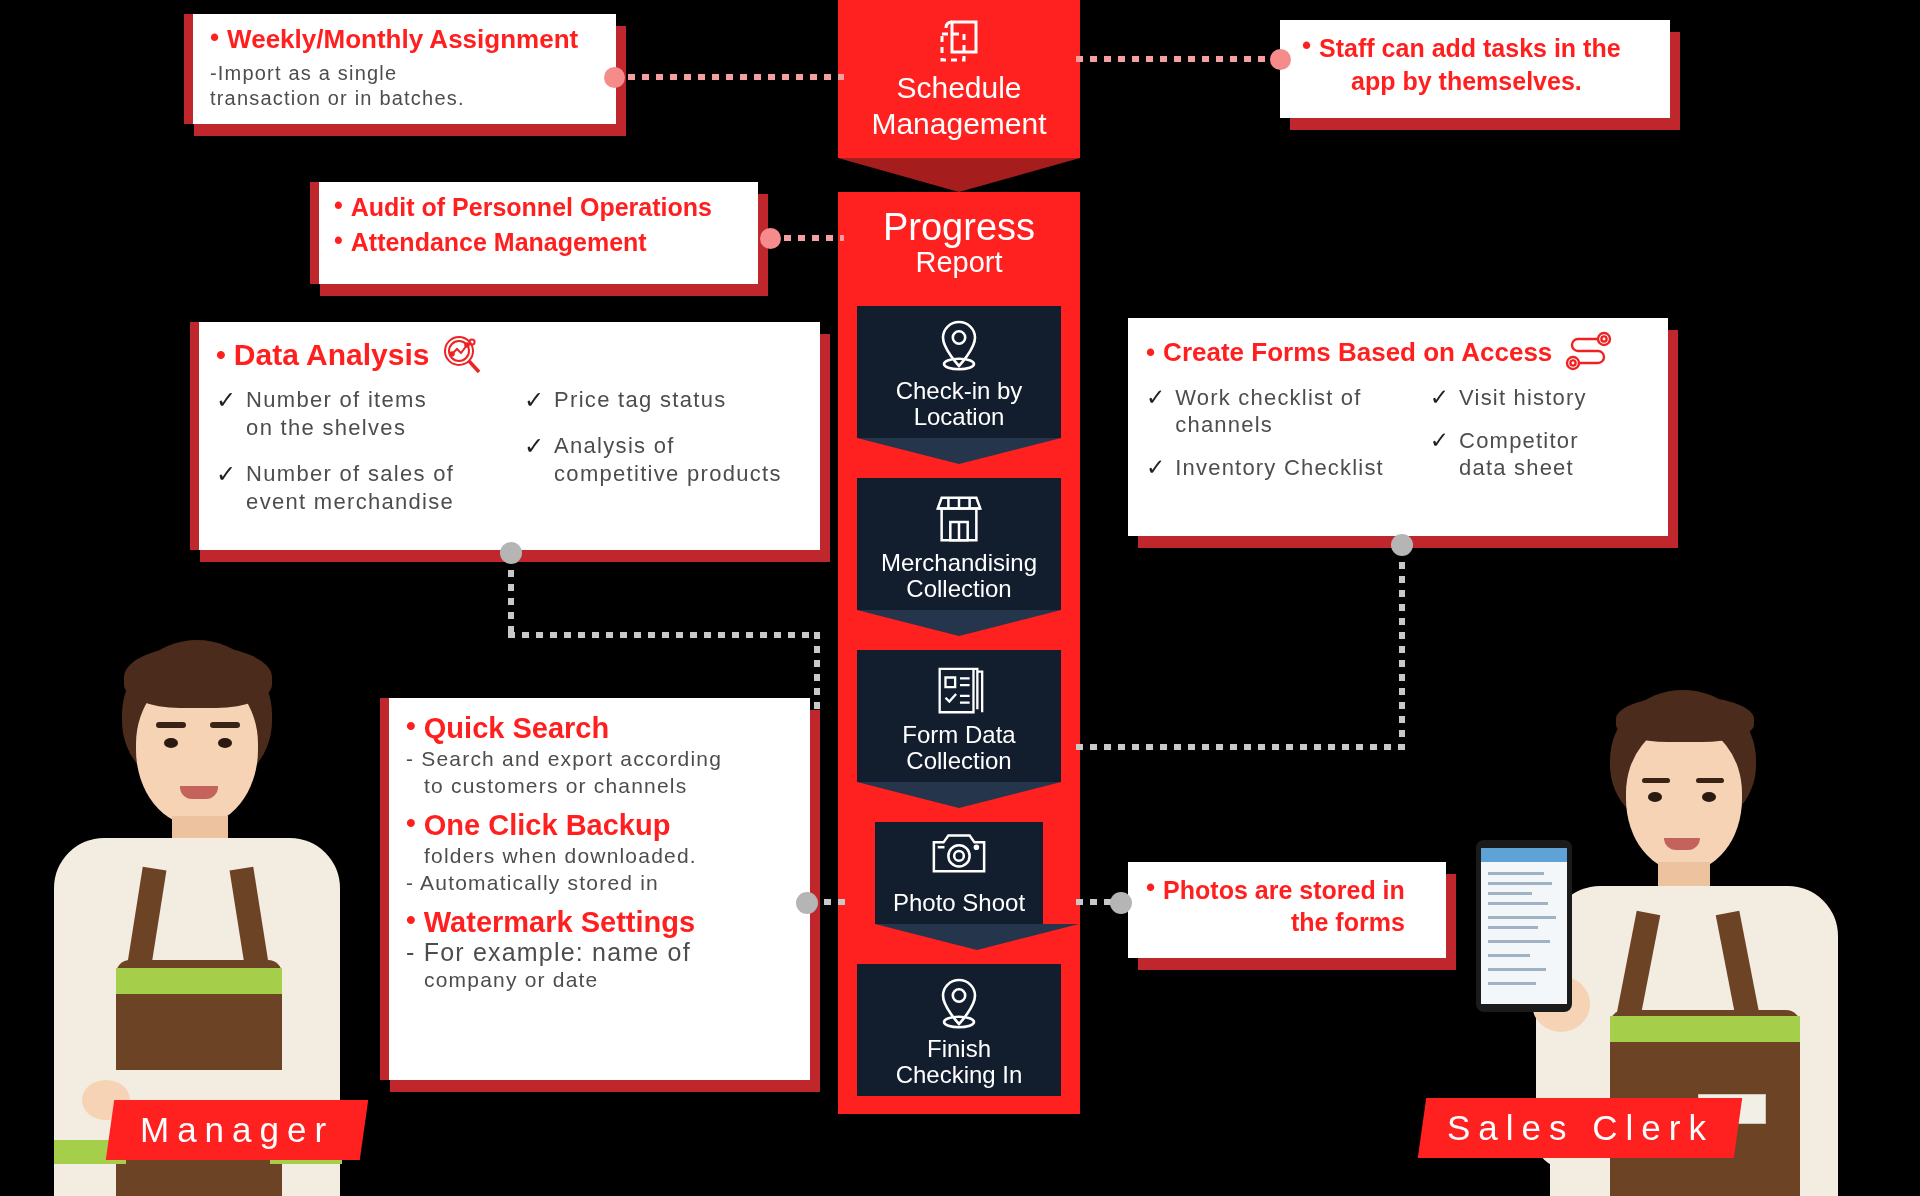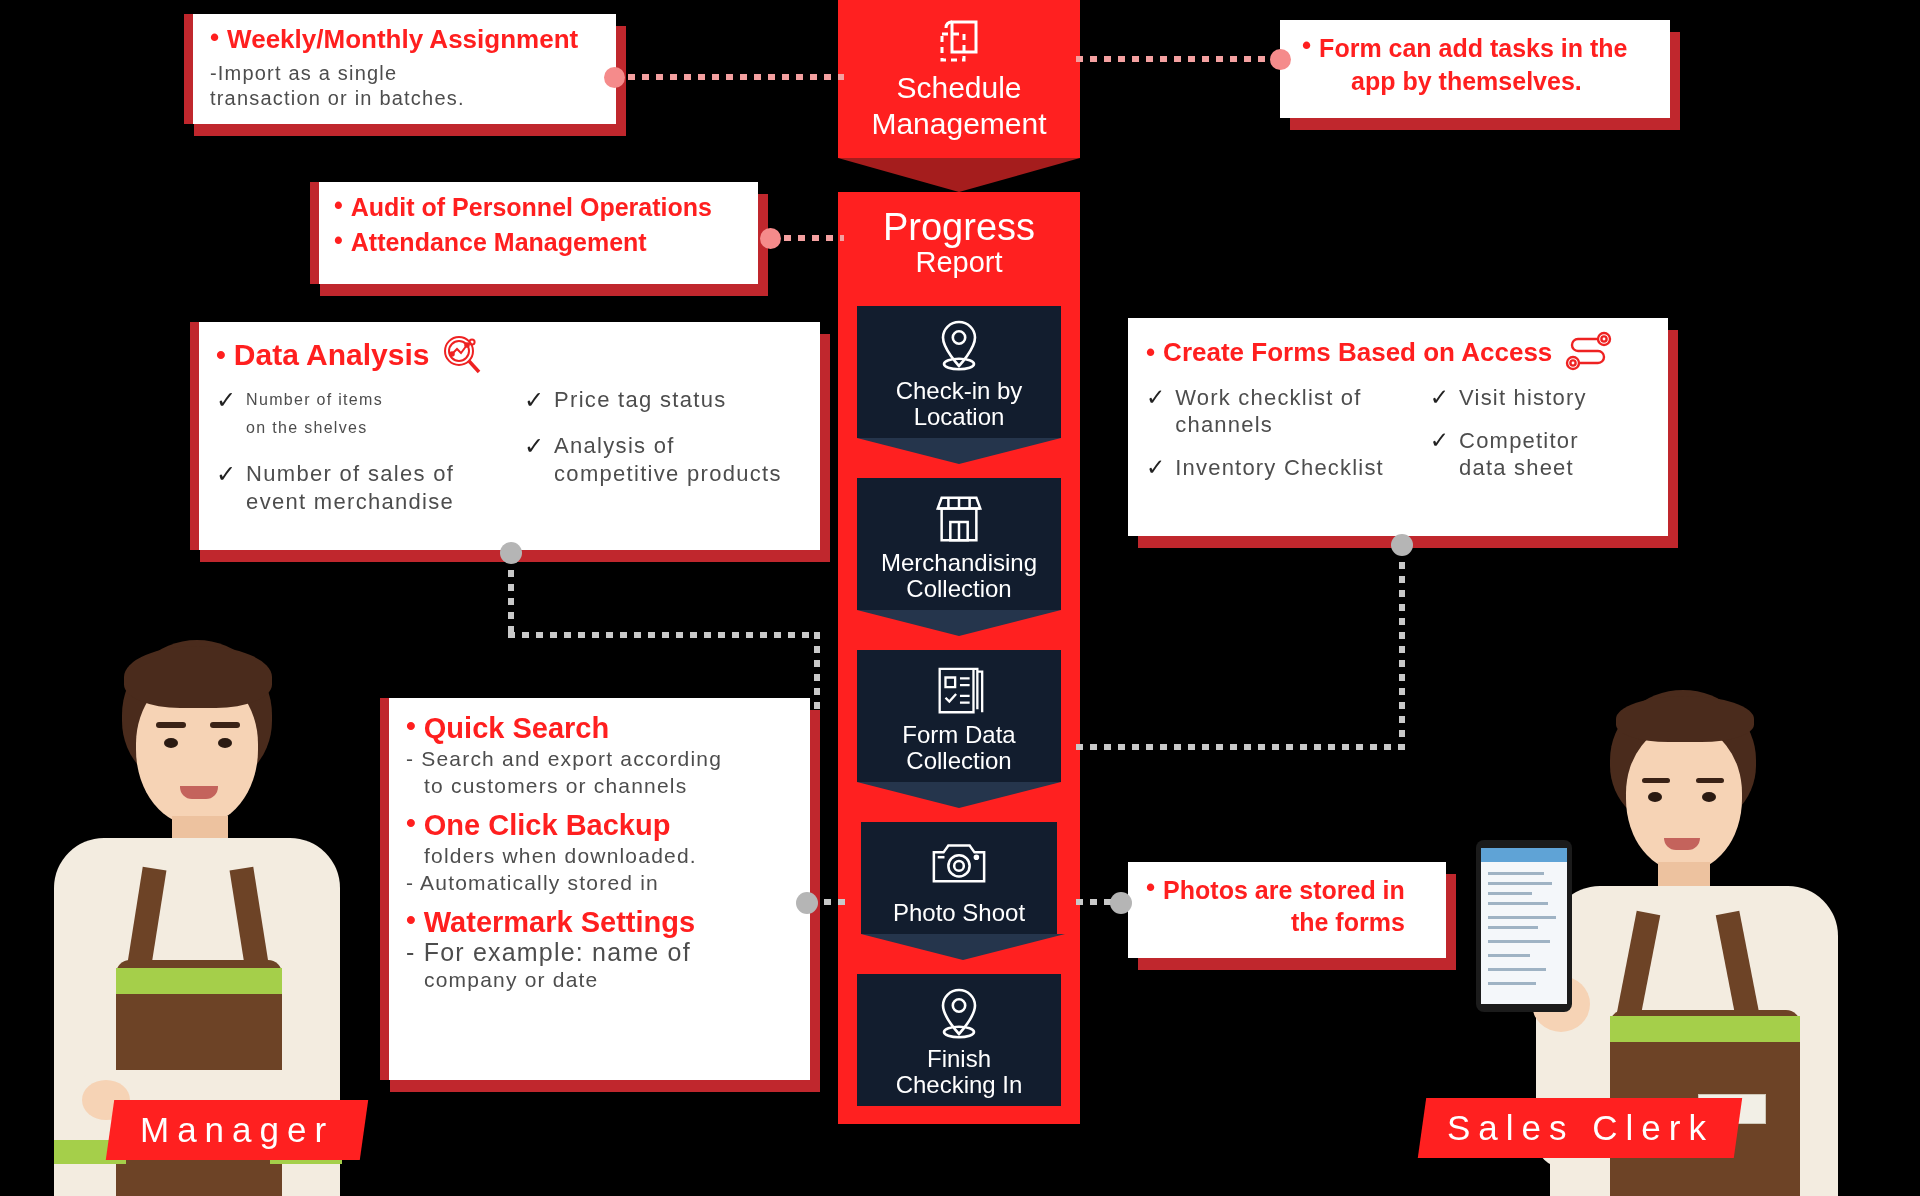--- a/index.html
+++ b/index.html
@@ -213,21 +213,21 @@
           <path d="M30 34 h10 M30 41 h10"></path>
         </svg>
       </div>
       <div class="chev-label">
         <div>Form Data</div>
         <div>Collection</div>
       </div>
       <div class="notch"></div>
     </div>
 
-    <div class="chev" style="width:196px;margin-top:40px;padding-top:10px;">
+    <div class="chev" style="width:168px;margin-top:40px;">
       <div style="height:62px;display:flex;align-items:center;justify-content:center;">
         <svg width="58" height="48" viewBox="0 0 60 48" fill="none" stroke="#fff" stroke-width="2.6">
           <path d="M4 13 h10 l5 -7 h22 l5 7 h10 v30 h-52 z"></path>
           <circle cx="30" cy="27" r="11"></circle>
           <circle cx="30" cy="27" r="5"></circle>
           <circle cx="48" cy="18" r="1.6" fill="#fff"></circle>
           <path d="M8 18 h7"></path>
         </svg>
       </div>
       <div class="chev-label" style="padding-top:6px;">
@@ -264,21 +264,21 @@
     <div class="sub" style="font-size:20px;letter-spacing:1.2px;line-height:25px;">transaction or in batches.</div>
   </div>
 </div>
 
 <div class="card" style="left:1280px;top:20px;width:390px;height:98px;">
   <div class="shadow"></div>
   <div class="card-inner" style="width:390px;height:98px;padding:12px 14px 10px 22px;">
     <div class="bullet-row">
       <span class="bullet-dot" style="font-size:26px;">•</span>
       <div>
-        <div class="hl" style="font-size:25px;line-height:33px;">Form can add tasks in the</div>
+        <div class="hl" style="font-size:25px;line-height:33px;">Staff can add tasks in the</div>
         <div class="hl" style="font-size:25px;line-height:33px;margin-left:32px;">app by themselves.</div>
       </div>
     </div>
   </div>
 </div>
 
 <div class="card" style="left:310px;top:182px;width:448px;height:102px;">
   <div class="shadow"></div>
   <div class="card-inner" style="width:448px;height:102px;padding:11px 10px 10px 24px;">
     <div class="lbar"></div>
@@ -309,21 +309,21 @@
           <circle cx="28" cy="11" r="1.8" fill="#ee2222"></circle>
           <path d="M30 27 l10 11" stroke-width="3.5"></path>
           <circle cx="33" cy="8" r="2.6"></circle>
         </svg>
       </span>
     </div>
     <div style="display:flex;gap:12px;">
       <div style="width:300px;">
         <div class="bullet-row" style="margin-bottom:18px;">
           <span style="font-size:24px;margin-right:10px;color:#222;">✓</span>
-          <span class="sub" style="font-size:16px;line-height:28px;letter-spacing:1.3px;white-space:pre-line;">Number of items
+          <span class="sub" style="font-size:22px;line-height:28px;letter-spacing:1.3px;white-space:pre-line;">Number of items
 on the shelves</span>
         </div>
         <div class="bullet-row">
           <span style="font-size:24px;margin-right:10px;color:#222;">✓</span>
           <span class="sub" style="font-size:22px;line-height:28px;letter-spacing:1.3px;white-space:pre-line;">Number of sales of
 event merchandise</span>
         </div>
       </div>
       <div style="width:290px;">
         <div class="bullet-row" style="margin-bottom:18px;">

